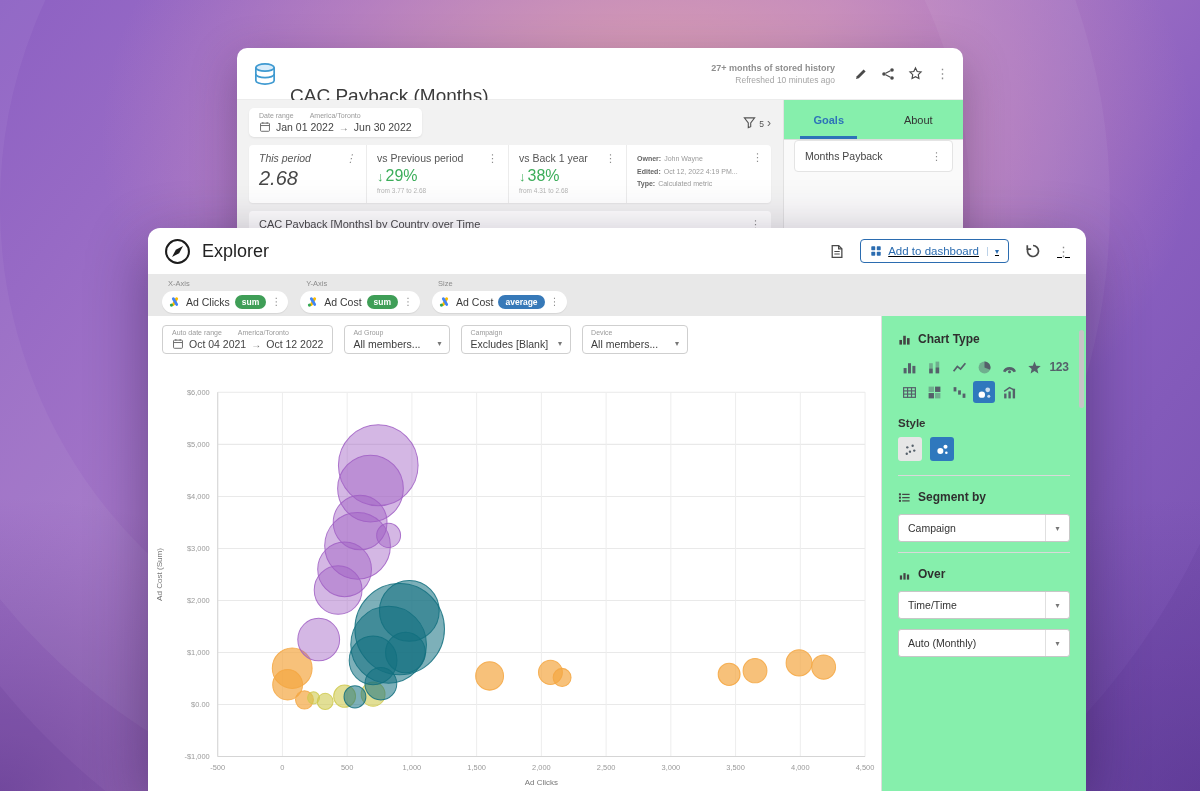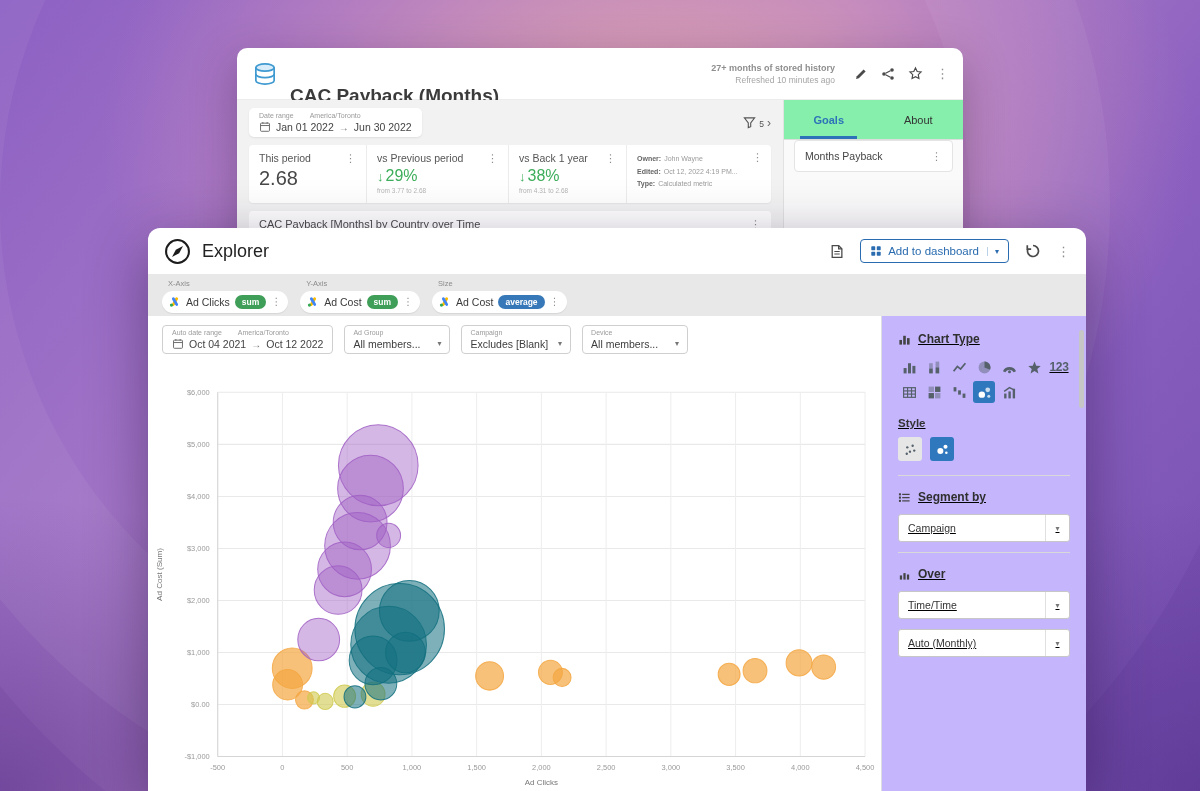--- a/index.html
+++ b/index.html
@@ -19,41 +19,41 @@
   .win{ position:absolute; background:#fff; }
   .kebab{ color:#8d8d8d; font-size:13px; line-height:1; cursor:pointer; }
   .kebab.sm{ font-size:11px; }
   .hicon{ color:#4a4a4a; display:inline-flex; align-items:center; cursor:pointer; }
 
   
   .back{ left:237px; top:48px; width:726px; height:420px; border-radius:10px;
          box-shadow:0 14px 44px rgba(43,20,70,.35); }
   .bw-head{ height:52px; display:flex; align-items:center; gap:11px; padding:0 14px;
             border-bottom:1px solid #ececec; }
-  .bw-title{ font-size:19px; font-weight:700; color:#3b3b3b;margin-top:45px; }
+  .bw-title{ font-size:19px; font-weight:400; color:#3b3b3b;margin-top:45px; }
   .bw-head-right{ margin-left:auto; display:flex; align-items:center; gap:13px; }
   .bw-meta{ text-align:right; margin-right:6px; }
   .bw-meta-strong{ font-size:9px; font-weight:bold; color:#8e8e8e; }
   .bw-meta-sub{ font-size:8.5px; color:#a5a5a5; margin-top:2px; }
   .bw-body{ display:flex; height:calc(100% - 52px); }
   .bw-left{ flex:1; background:#f2f2f2; padding:8px 12px; min-width:0; }
   .bw-row1{ display:flex; align-items:flex-start; justify-content:space-between; }
   .chip{ border-radius:5px; padding:4px 10px; }
   .chip.white{ background:#fff; box-shadow:0 1px 2px rgba(0,0,0,.08); }
   .chip-top{ display:flex; gap:16px; font-size:7px; color:#9a9a9a; }
   .chip-main{ display:flex; align-items:center; gap:5px; font-size:10.5px; color:#444; margin-top:2px; }
   .chip-main .arrow{ color:#777; font-size:10px; }
   .cal{ color:#666; display:inline-flex; }
   .bw-filters{ display:flex; align-items:flex-end; gap:3px; color:#555; margin-top:8px; cursor:pointer; }
   .fcount{ font-size:8.5px; color:#555; }
   .chev{ font-size:12px; color:#666; line-height:1; }
   .metric-cards{ margin-top:8px; background:#fff; border-radius:4px; display:flex;
                  box-shadow:0 1px 2px rgba(0,0,0,.06); }
   .mcard{ padding:7px 10px 9px; border-right:1px solid #ececec; }
-  .mcard:nth-child(1){ flex:0 0 118px; }
+  .mcard:nth-child(1){ flex:0 0 118px;font-style:italic; }
   .mcard:nth-child(2){ flex:0 0 142px; }
   .mcard:nth-child(3){ flex:0 0 118px; }
   .mcard.info{ flex:1; border-right:0; position:relative; }
   .mhead{ display:flex; justify-content:space-between; align-items:center; font-size:10.5px; color:#555; }
   .mval{ font-size:20px; color:#474747; margin-top:3px; }
   .mdelta{ font-size:16px; color:#3dae5b; margin-top:3px; display:flex; align-items:center; gap:2px; }
   .darr{ font-size:13px; }
   .mnote{ font-size:6.5px; color:#b5b5b5; margin-top:2px; }
   .irow{ font-size:7px; margin-top:2px; line-height:1.5; }
   .irow b{ color:#666; margin-right:3px; }
@@ -76,21 +76,21 @@
   .goal-item{ background:#fff; border:1px solid #e4e4e4; border-radius:4px; margin:0 10px;
               padding:9px 10px; display:flex; justify-content:space-between; align-items:center;
               font-size:10.5px; color:#444; cursor:pointer; }
 
   
   .explorer{ left:148px; top:228px; width:938px; height:563px; border-radius:12px 12px 0 0;
              box-shadow:0 18px 60px rgba(35,15,60,.45); display:flex; flex-direction:column;
              overflow:hidden; }
   .ex-head{ flex:0 0 46px; display:flex; align-items:center; gap:11px; padding:0 16px; }
   .ex-title{ font-size:18px; font-weight:400; color:#232323; }
-  .ex-head-right{ margin-left:auto; display:flex; align-items:center; gap:16px; }
+  .ex-head-right{ margin-left:auto; display:flex; align-items:center; gap:16px;text-decoration:underline; }
   .add-dash{ display:flex; align-items:center; gap:6px; border:1px solid #2b6cb0; color:#2b6cb0;
              background:#fff; border-radius:4px; font-size:11.5px; padding:5px 9px; cursor:pointer;
              font-family:inherit; }
   .btn-chev{ border-left:1px solid #bcd2e8; padding-left:7px; margin-left:2px; font-size:8px; }
   .ex-band{ flex:0 0 42px; background:#e8e8e8; display:flex; gap:12px; padding:3px 14px 0;
             align-items:flex-start; }
   .axis-group{ display:flex; flex-direction:column; }
   .axis-label{ font-size:7.5px; color:#8b8b8b; margin:2px 0 3px 6px; }
   .pill{ background:#fff; border-radius:12px; height:22px; display:inline-flex; align-items:center;
          gap:5px; padding:0 7px; box-shadow:0 1px 1px rgba(0,0,0,.08); cursor:pointer; }
@@ -105,22 +105,22 @@
   .chip.bordered{ border:1px solid #cfcfcf; background:#fff; border-radius:4px; padding:3px 9px; }
   .drop{ border:1px solid #cfcfcf; border-radius:4px; padding:3px 8px; min-width:106px;
          display:flex; flex-direction:column; cursor:pointer; }
   .dlabel{ font-size:7px; color:#9a9a9a; }
   .dval{ display:flex; justify-content:space-between; align-items:center; gap:10px;
          font-size:10.5px; color:#3d3d3d; margin-top:2px; }
   .dval .chev{ font-size:8px; color:#777; }
   .chart-wrap{ flex:1; position:relative; }
   #bubble-chart{ position:absolute; inset:0; width:100%; height:100%; }
 
-  .ex-side{ flex:0 0 202px; background:#c4b5fd; border-left:1px solid #dedede;
-            padding:16px 16px 0; position:relative;text-decoration:underline; }
+  .ex-side{ flex:0 0 202px; background:#86efac; border-left:1px solid #dedede;
+            padding:16px 16px 0; position:relative; }
   .sb-scroll{ position:absolute; right:2px; top:14px; width:5px; height:78px; background:#c6c6c6;
               border-radius:3px; }
   .sb-title{ display:flex; align-items:center; gap:7px; font-size:12px; font-weight:bold;
              color:#2f2f2f; margin-bottom:10px; }
   .sb-ico{ color:#444; display:inline-flex; }
   .icon-grid{ display:grid; grid-template-columns:repeat(7,22px); gap:3px; margin-bottom:14px; }
   .icon-grid.style{ grid-template-columns:repeat(2,24px); gap:8px; }
   .icon-cell{ width:22px; height:22px; border-radius:3px; display:flex; align-items:center;
               justify-content:center; color:#55606a; cursor:pointer; }
   .icon-grid.style .icon-cell{ width:24px; height:24px; background:#e6e6e6; }

